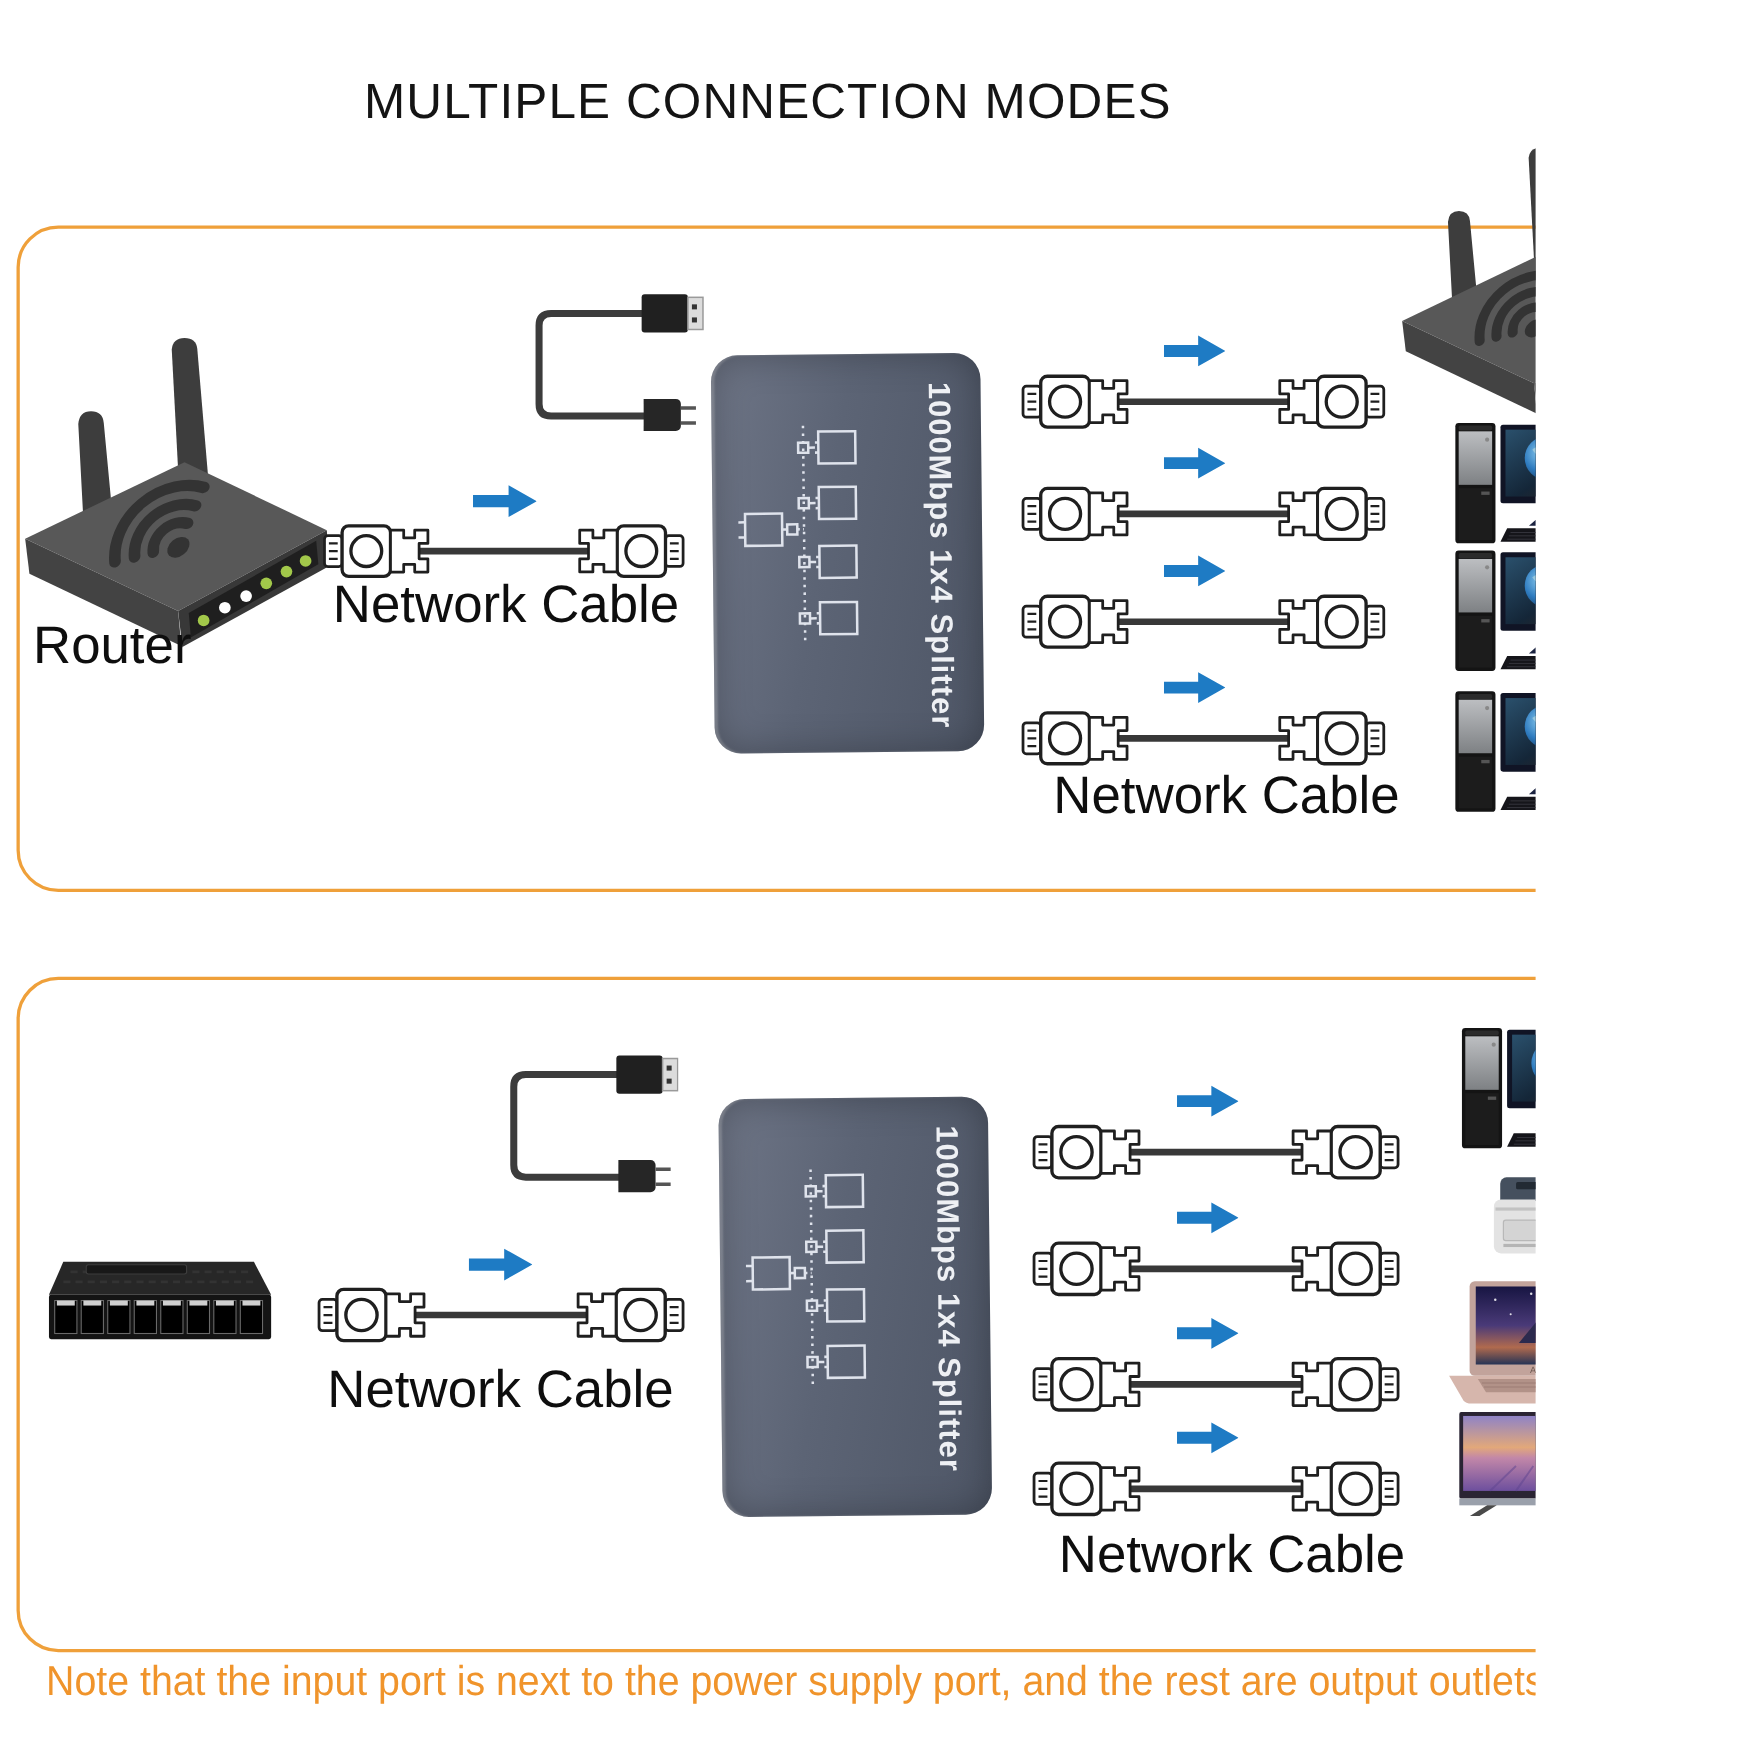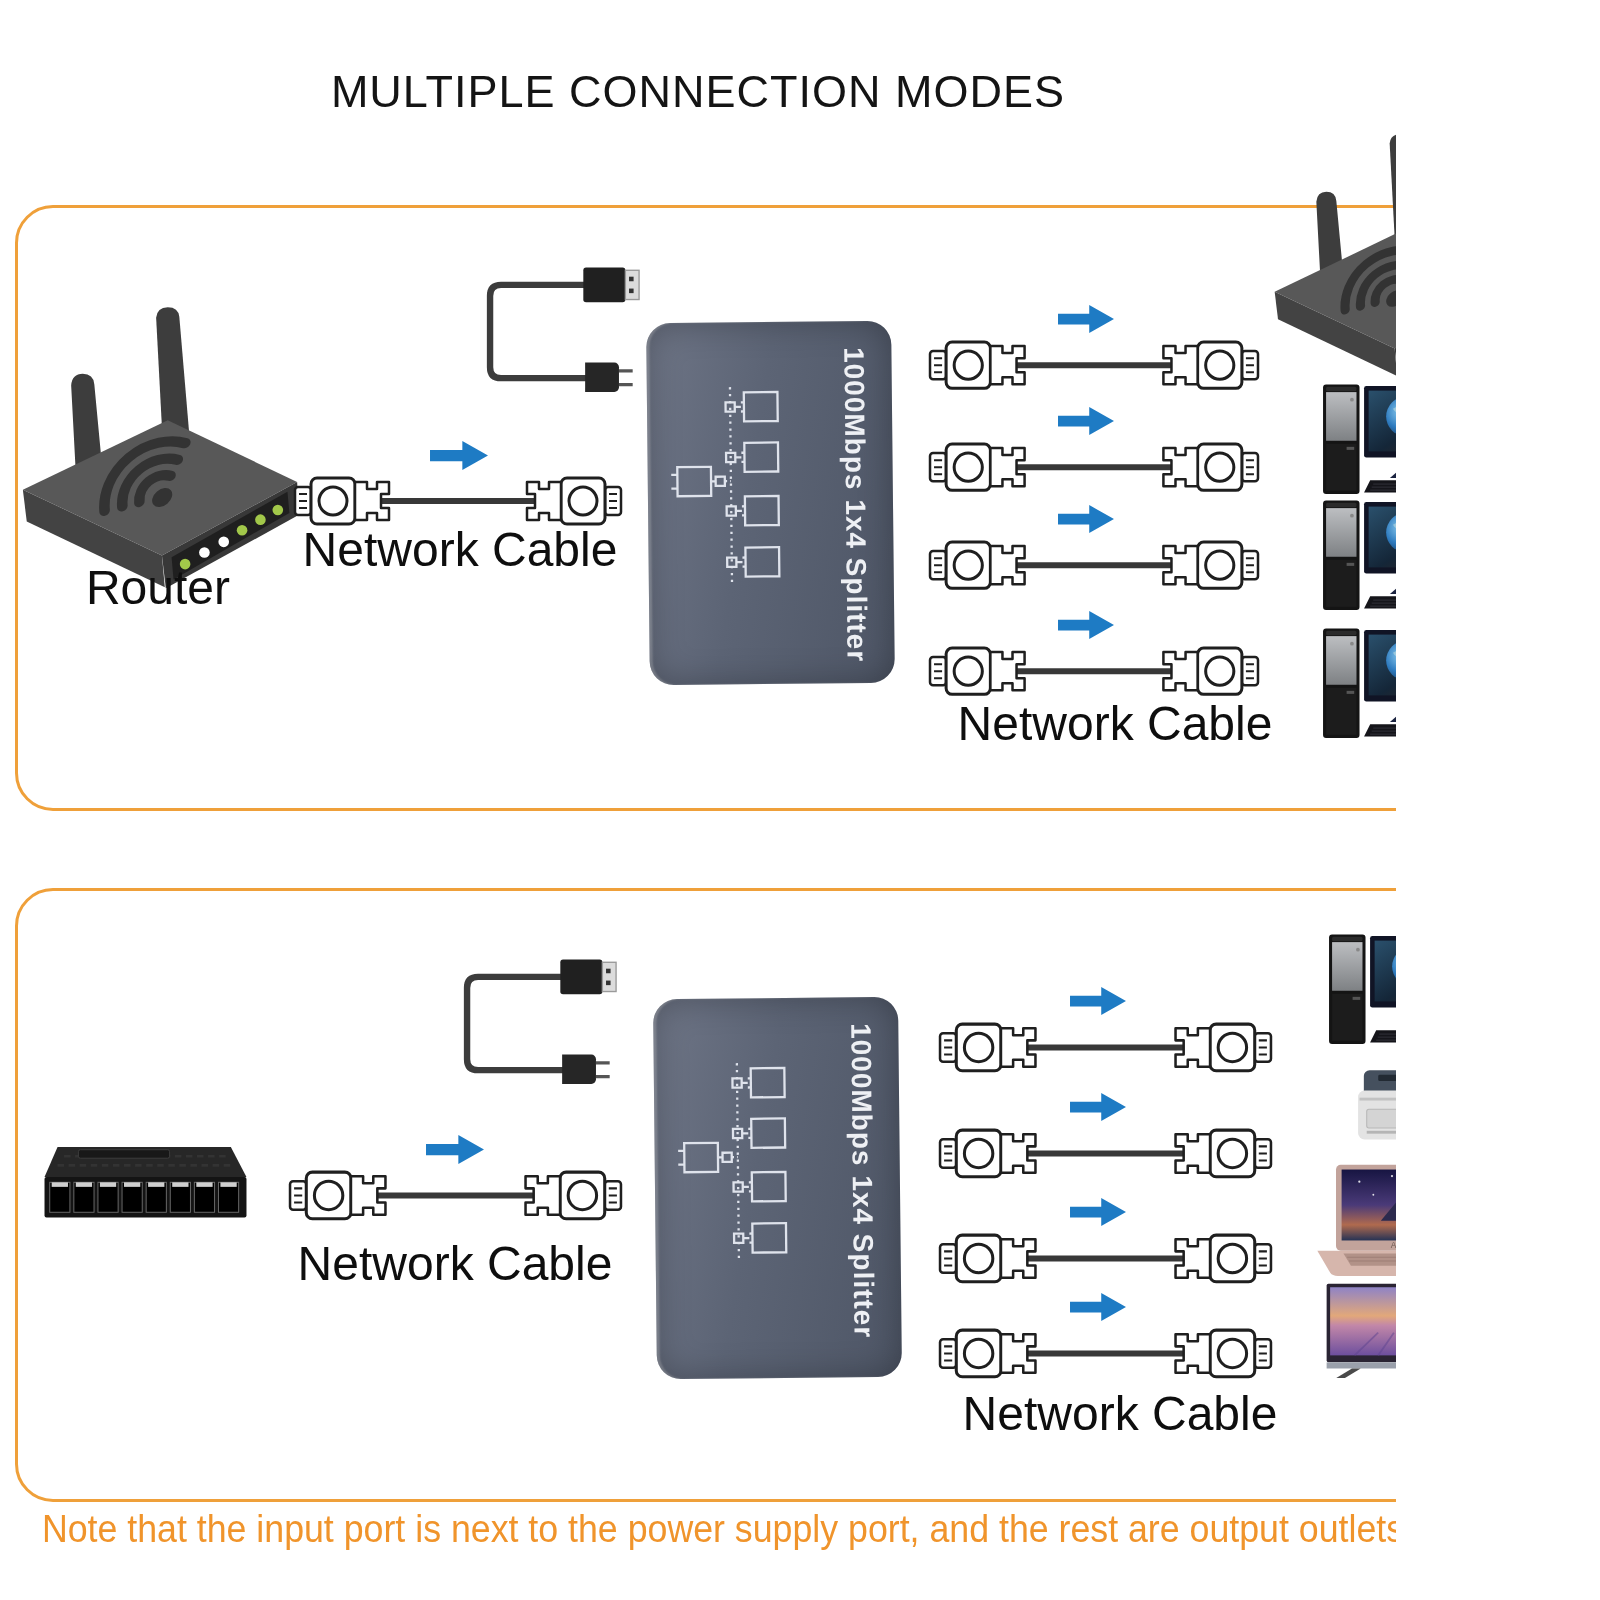--- a/index.html
+++ b/index.html
@@ -199,21 +199,21 @@
   </svg>
 
   <div class="title">MULTIPLE CONNECTION MODES</div>
 
   <div class="panel" id="panel1"></div>
   <div class="panel" id="panel2"></div>
 
   <svg class="abs" id="router1" viewBox="0 0 300 320">
       <use href="#sym-router"></use>
     </svg>
-  <div class="lbl" id="lbl-router" style="text-align:right">Router</div>
+  <div class="lbl" id="lbl-router" style="text-align:left">Router</div>
 
   <svg class="abs" id="arrow-in1" viewBox="0 0 52 28">
       <use href="#sym-arrow"></use>
     </svg>
   <svg class="abs" id="cable-in1" viewBox="0 0 330 62">
       <use href="#sym-netcable"></use>
     </svg>
   <div class="lbl" id="lbl-in1">Network Cable</div>
 
   <svg class="abs" id="usb1" viewBox="0 0 210 170">

